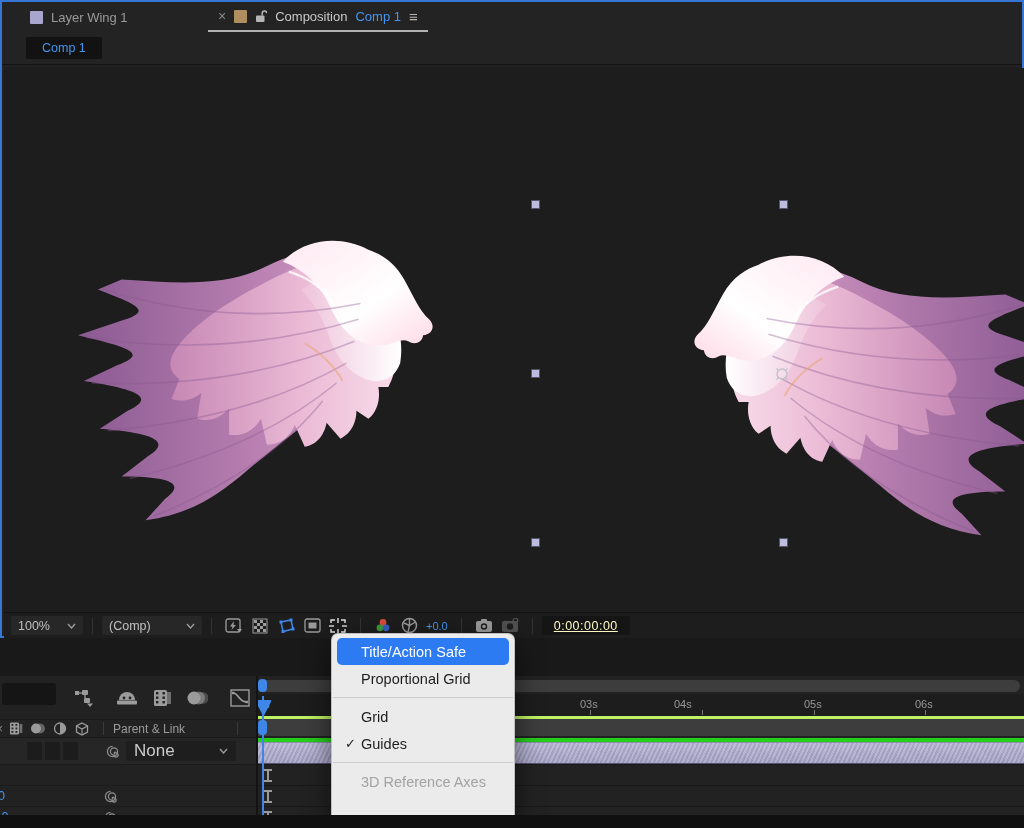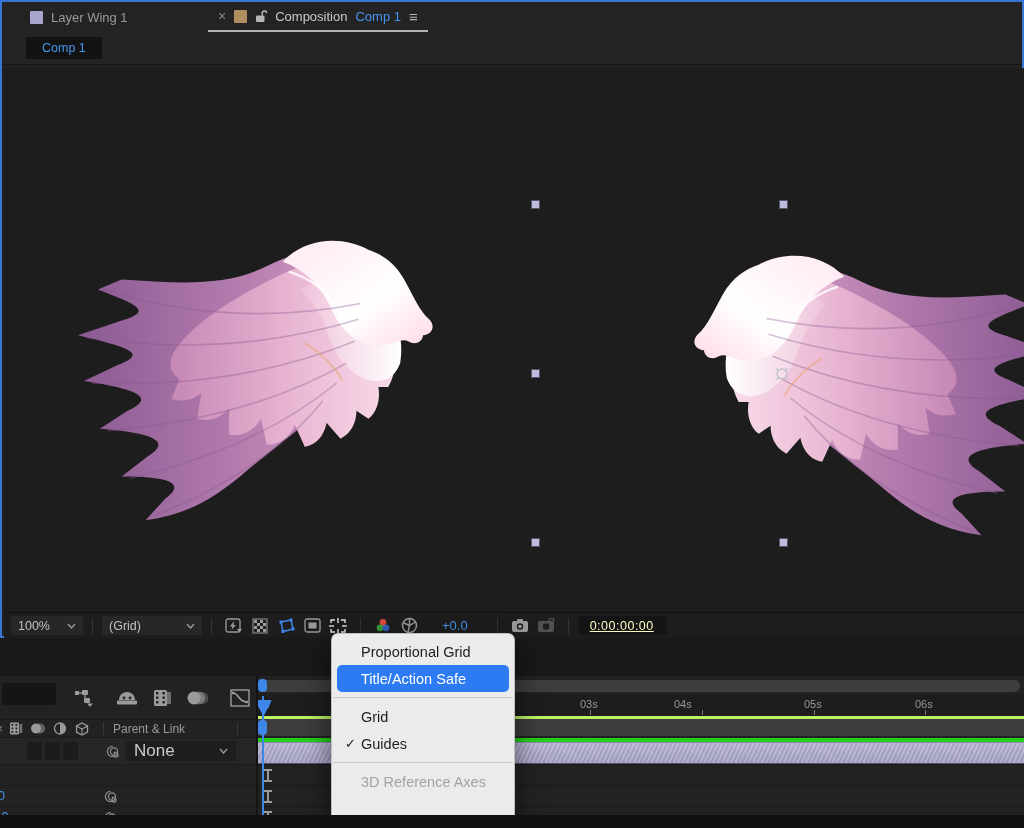--- a/index.html
+++ b/index.html
@@ -203,21 +203,21 @@
 
     <div class="viewer-toolbar">
       <div class="vt-dd" style="width:72px;margin-left:7px">
         <span>100%</span>
         <svg class="chev" viewBox="0 0 9 6">
             <polyline points="1,1 4.5,5 8,1" fill="none" stroke="#9a9a9a" stroke-width="1.4"></polyline>
           </svg>
       </div>
       <div class="vt-sep"></div>
       <div class="vt-dd" style="width:100px">
-        <span>(Grid)</span>
+        <span>(Comp)</span>
         <svg class="chev" viewBox="0 0 9 6">
             <polyline points="1,1 4.5,5 8,1" fill="none" stroke="#9a9a9a" stroke-width="1.4"></polyline>
           </svg>
       </div>
       <div class="vt-sep"></div>
       <div class="tbtn">
         <svg width="18" height="16" viewBox="0 0 18 16">
             <rect x="1" y="1" width="14" height="13" rx="2" fill="none" stroke="#9b9b9b" stroke-width="1.3"></rect>
             <polygon points="9,3 5,8.5 7.5,8.5 6.5,12 11,7 8.5,7" fill="#9b9b9b"></polygon>
             <polygon points="12,11 17,11 14.5,14.5" fill="#9b9b9b"></polygon>
@@ -280,21 +280,21 @@
       <div class="tbtn">
         <svg width="17" height="17" viewBox="0 0 17 17">
             <circle cx="8.5" cy="8.5" r="7" fill="none" stroke="#9b9b9b" stroke-width="1.5"></circle>
             <g stroke="#9b9b9b" stroke-width="1.4" fill="none">
               <path d="M8.5,1.5 L8.5,8.5 L14.5,5"></path>
               <path d="M8.5,8.5 L3,6"></path>
               <path d="M8.5,8.5 L7,15"></path>
             </g>
           </svg>
       </div>
-      <span class="blue-text" style="margin:0 20px;font-size:13px">+0.0</span>
+      <span class="blue-text" style="margin:0 4px;font-size:11px">+0.0</span>
       <div class="vt-sep"></div>
       <div class="tbtn">
         <svg width="18" height="15" viewBox="0 0 18 15">
             <rect x="1" y="3" width="16" height="11" rx="2" fill="#9b9b9b"></rect>
             <rect x="6" y="1" width="6" height="3" rx="1" fill="#9b9b9b"></rect>
             <circle cx="9" cy="8.5" r="3.2" fill="#1d1d1d"></circle>
             <circle cx="9" cy="8.5" r="1.8" fill="#9b9b9b"></circle>
           </svg>
       </div>
       <div class="tbtn" style="opacity:.55">
@@ -484,27 +484,27 @@
             <span></span>
           </div>
         </div>
 
       <div class="playhead-head"></div>
       <div class="playhead-line"></div>
     </div>
   </section>
 
   <div class="popup-menu" id="popup-menu">
+      <div class="menu-item highlighted">
+        <span class="check"></span>
+        <span>Title/Action Safe</span>
+      </div>
       <div class="menu-item">
         <span class="check"></span>
         <span>Proportional Grid</span>
-      </div>
-      <div class="menu-item highlighted">
-        <span class="check"></span>
-        <span>Title/Action Safe</span>
       </div>
       <div class="menu-sep"></div>
       <div class="menu-item">
         <span class="check"></span>
         <span>Grid</span>
       </div>
       <div class="menu-item">
         <span class="check">✓</span>
         <span>Guides</span>
       </div>

